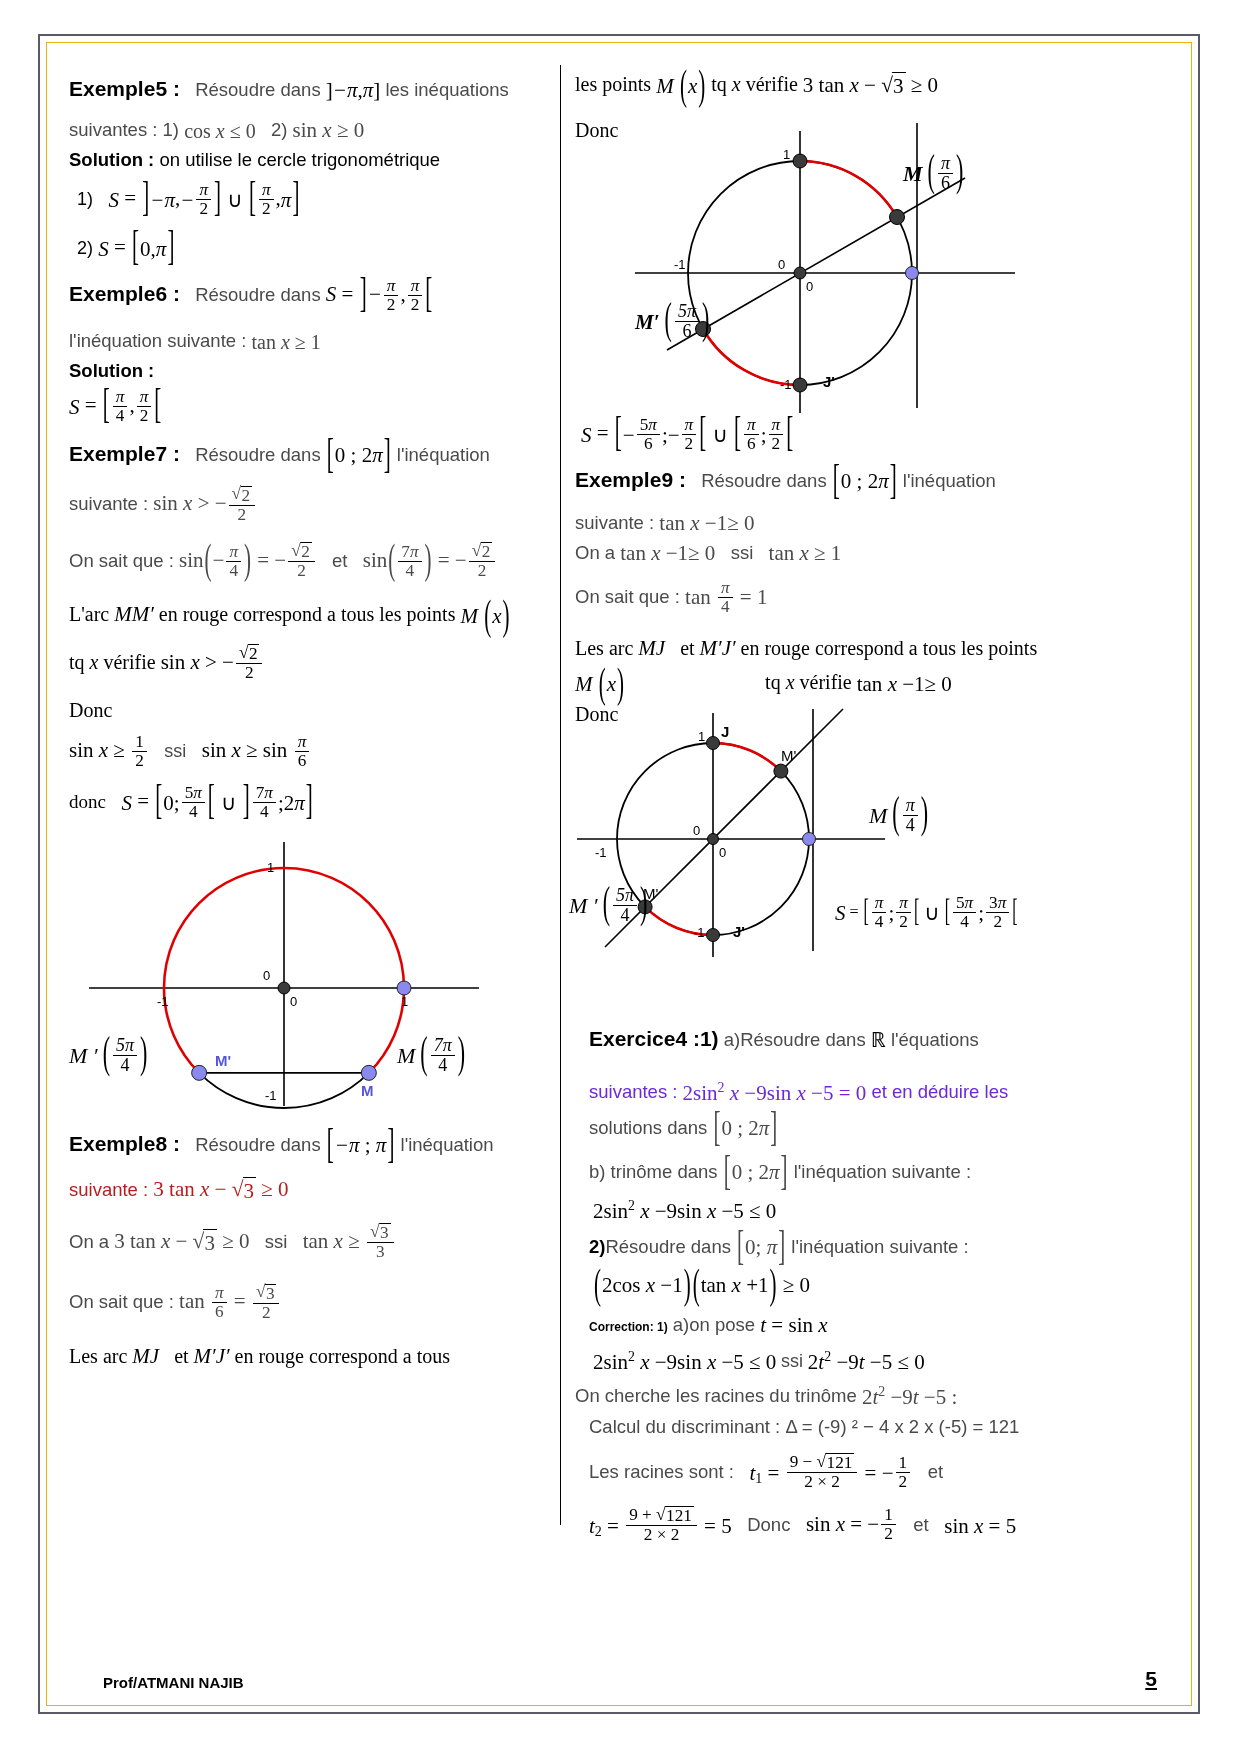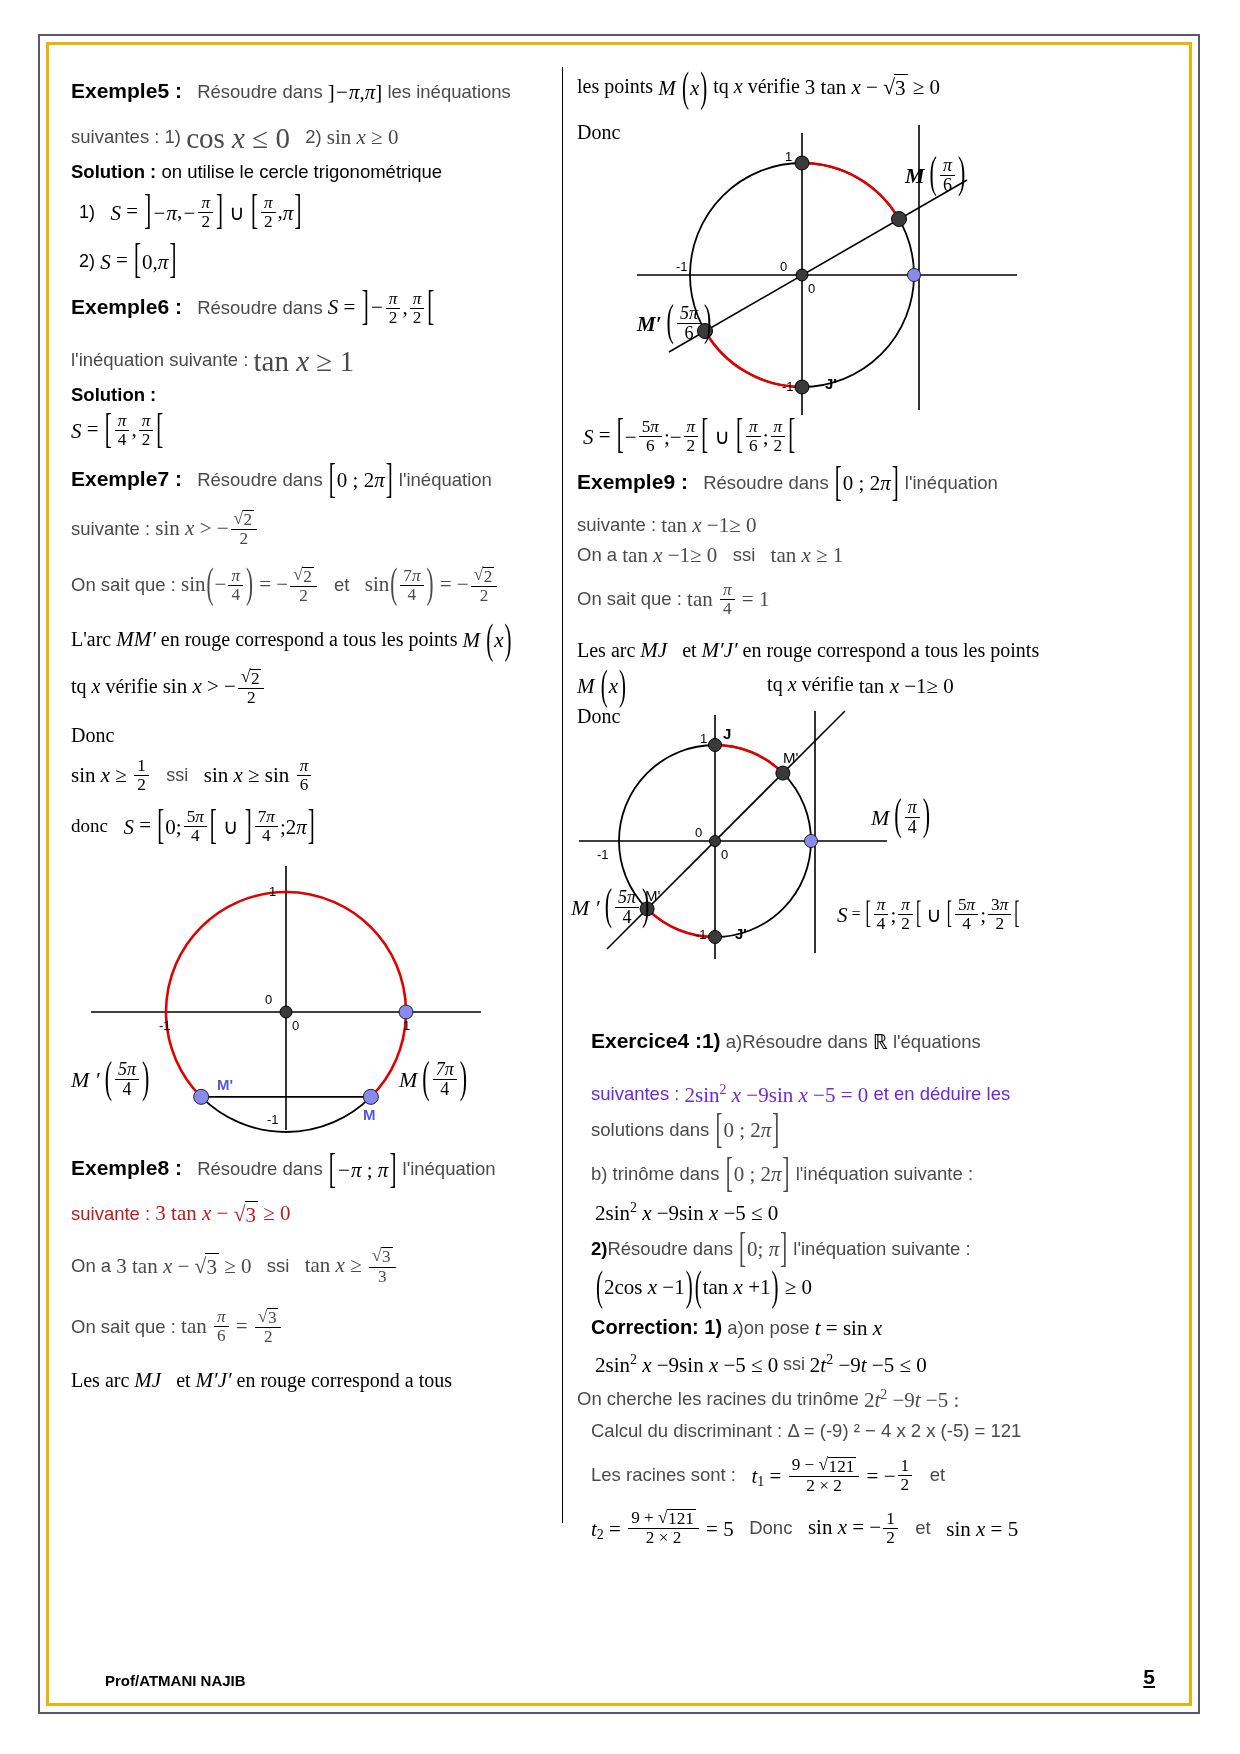--- a/index.html
+++ b/index.html
@@ -14,21 +14,21 @@
     position:absolute;
     left:38px;top:34px;
     width:1162px;height:1680px;
     border:2px solid #5a5a66;
     box-sizing:border-box;
     background:#fff;
   }
   .page-inner{
     position:absolute;
     left:6px;top:6px;right:6px;bottom:6px;
-    border:3px solid #eab308;
+    border:1px solid #eab308;
     box-sizing:border-box;
   }
   .columns{
     position:absolute;
     left:0;top:0;right:0;bottom:0;
     display:flex;
   }
   .col{
     position:relative;
     box-sizing:border-box;
@@ -42,21 +42,21 @@
 
   
   .sans{font-family:"Liberation Sans", sans-serif;}
   .ser{font-family:"Liberation Serif", serif;}
   .line{font-size:19px;line-height:1.32;margin:0 0 3px 0;}
   .line.sans{font-size:18.5px;}
   .bold{font-weight:bold;}
   .mi{font-style:italic;font-family:"Liberation Serif",serif;}
   .mathrow{font-size:21px;line-height:1.2;margin:4px 0 6px 0;white-space:nowrap;}
   .m{font-family:"Liberation Serif",serif;font-size:21px;vertical-align:middle;}
-  .big{font-size:29px;}
+  .big{font-size:20px;}
 
   
   .frac{display:inline-block;vertical-align:middle;text-align:center;margin:0 2px;line-height:1.05;position:relative;top:-1px;}
   .frac > span{display:block;padding:0 3px;font-size:0.82em;}
   .frac .num{border-bottom:1.4px solid #000;}
   .frac .den{}
   
   .sqrt{display:inline-block;position:relative;padding-left:.52em;vertical-align:middle;}
   .sqrt::before{content:"\221A";position:absolute;left:0;top:-0.08em;font-size:1.02em;}
   .sqrt > span{border-top:1.3px solid #000;padding:0 2px 0 1px;display:inline-block;}
@@ -468,21 +468,21 @@
       <span class="bold" style="color:#000">2)</span><span>Résoudre dans</span>
       <span class="m ser"><span class="bk">[</span>0; <span class="mi">π</span><span class="bk">]</span></span>
       <span>l'inéquation suivante :</span>
     </div>
 
     <div class="line ser" style="margin-top:10px;margin-left:18px">
       <span class="m"><span class="par">(</span>2cos <span class="mi">x</span> −1<span class="par">)</span><span class="par">(</span>tan <span class="mi">x</span> +1<span class="par">)</span> ≥ 0</span>
     </div>
 
     <div class="line sans" style="margin-top:12px;margin-left:14px">
-      <span class="bold" style="font-size:20px">Correction: 1)</span>
+      <span class="bold" style="font-size:12px">Correction: 1)</span>
       <span style="color:#4a4a4a">a)on pose</span>
       <span class="m ser"><span class="mi">t</span> = sin <span class="mi">x</span></span>
     </div>
 
     <div class="line ser" style="margin-top:8px;margin-left:18px">
       <span class="m">2sin<span class="sup">2</span> <span class="mi">x</span> −9sin <span class="mi">x</span> −5 ≤ 0</span>
       <span class="sans" style="font-size:18px;color:#4a4a4a">ssi</span>
       <span class="m">2<span class="mi">t</span><span class="sup">2</span> −9<span class="mi">t</span> −5 ≤ 0</span>
     </div>
 

